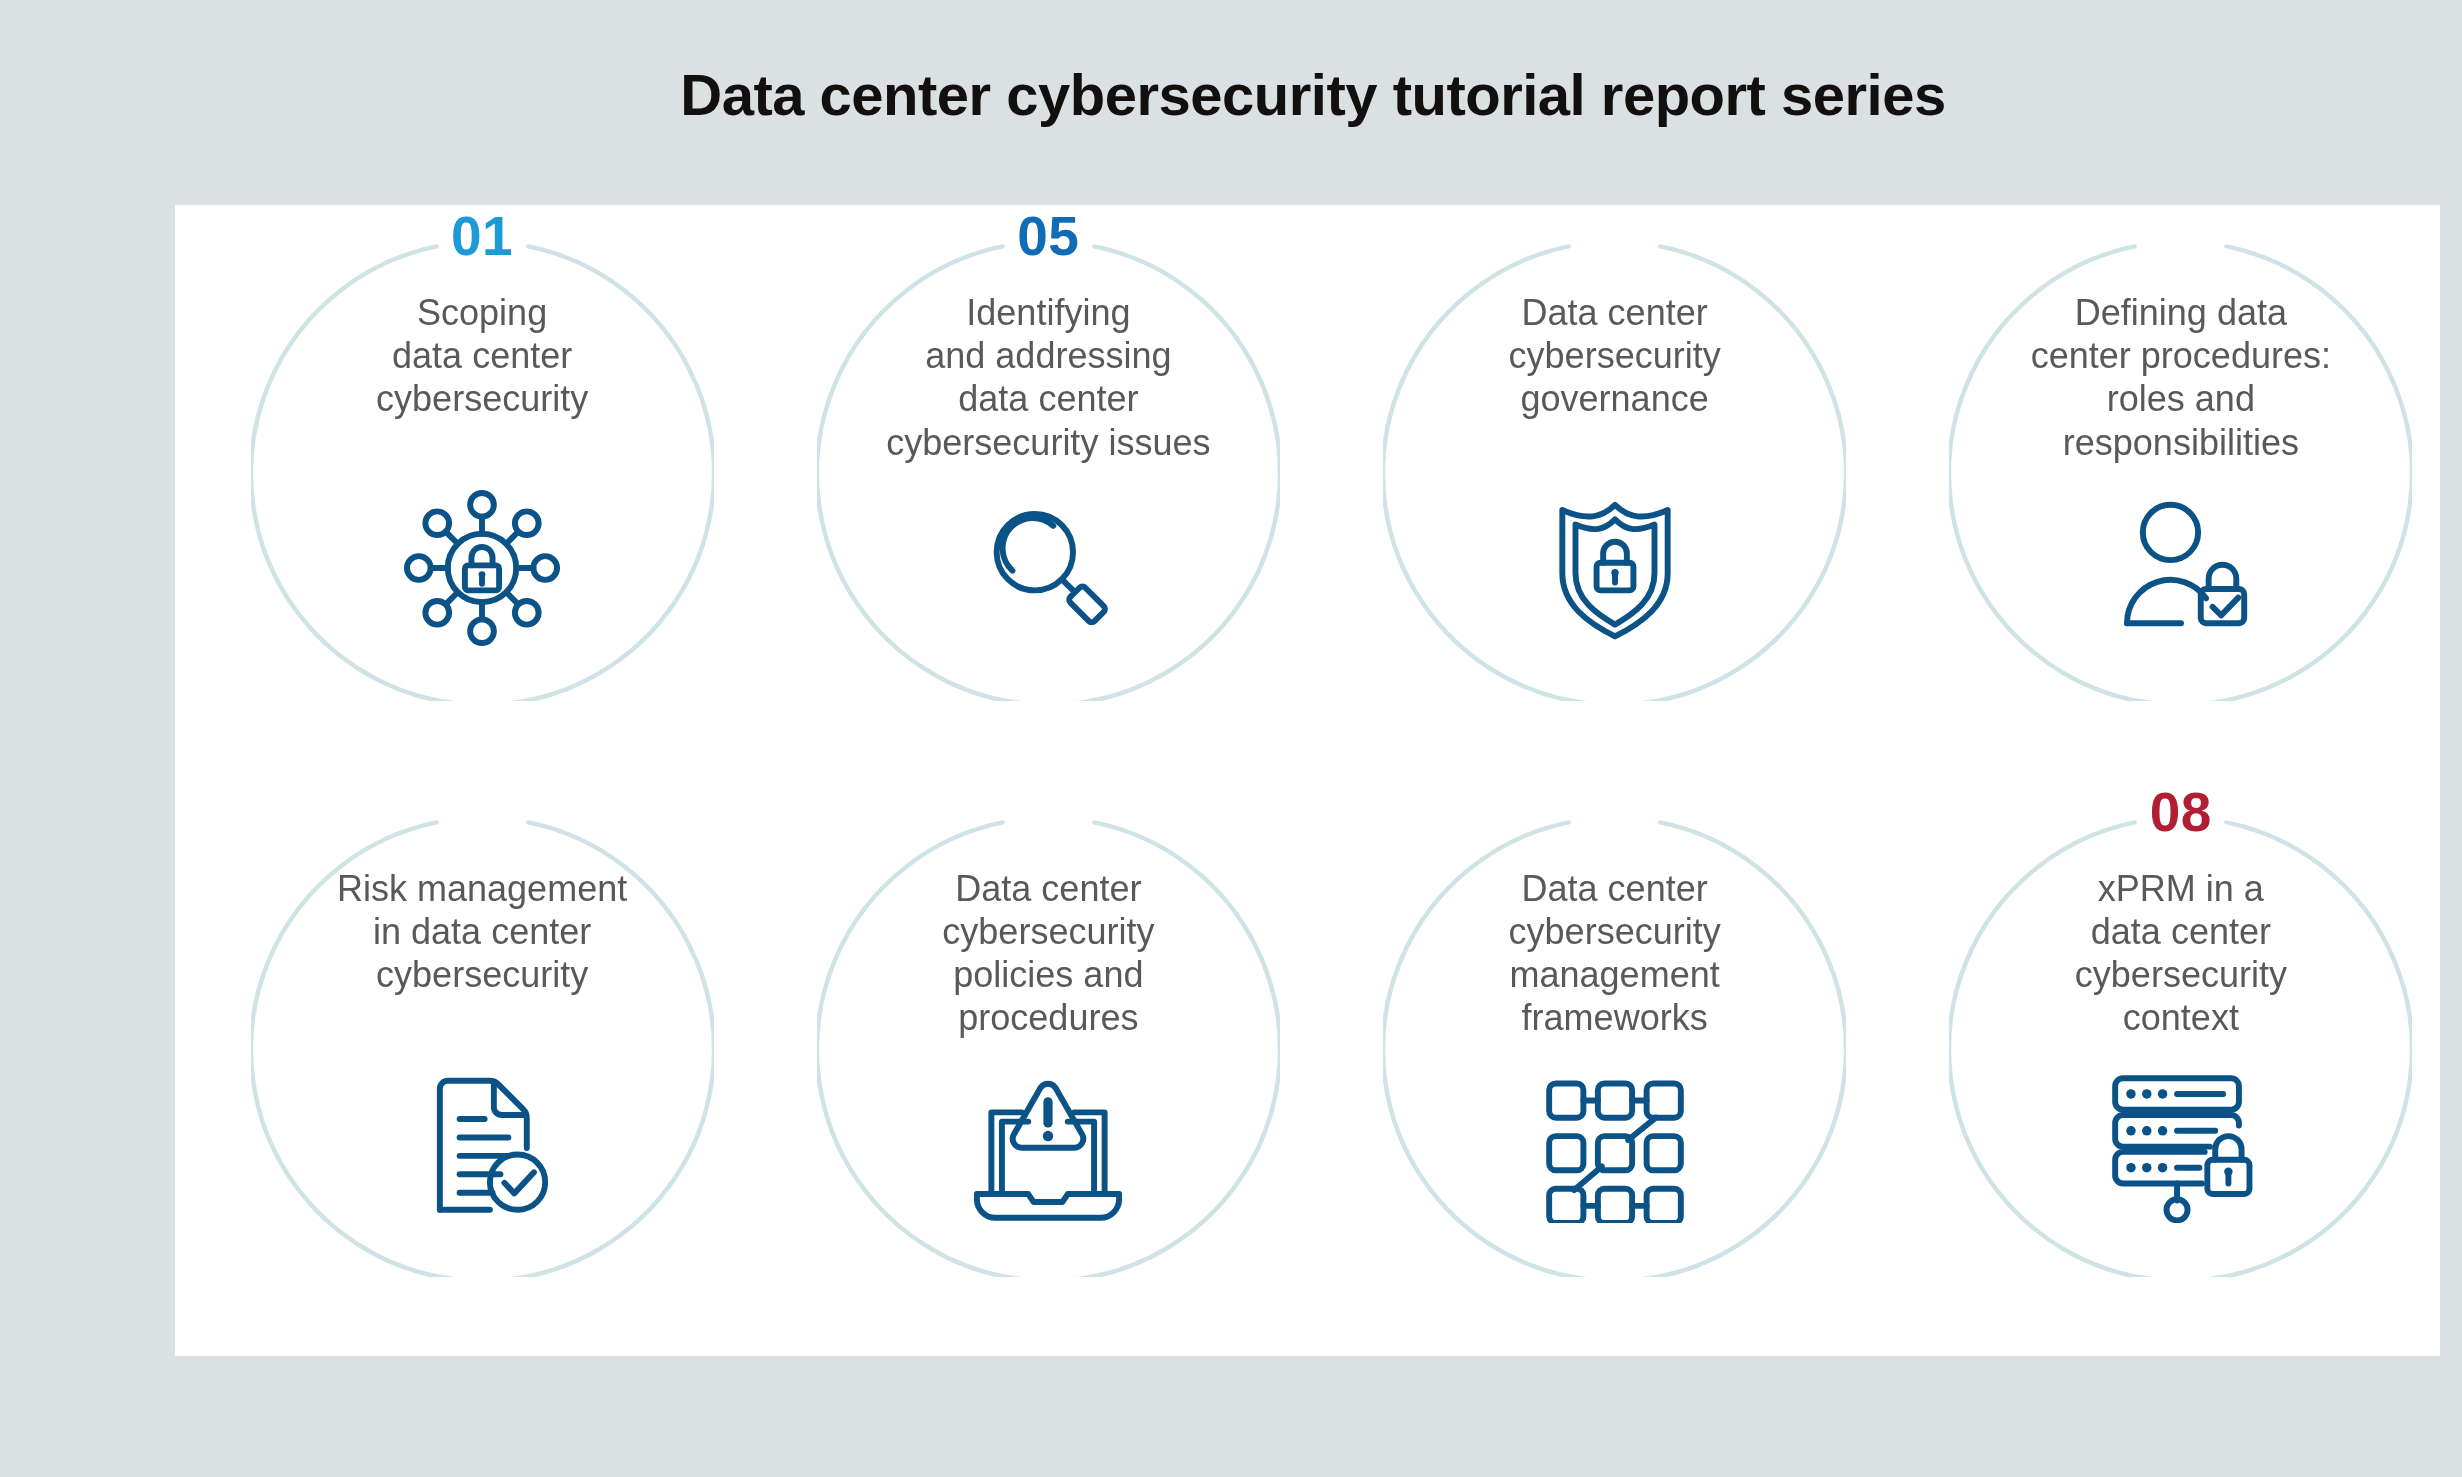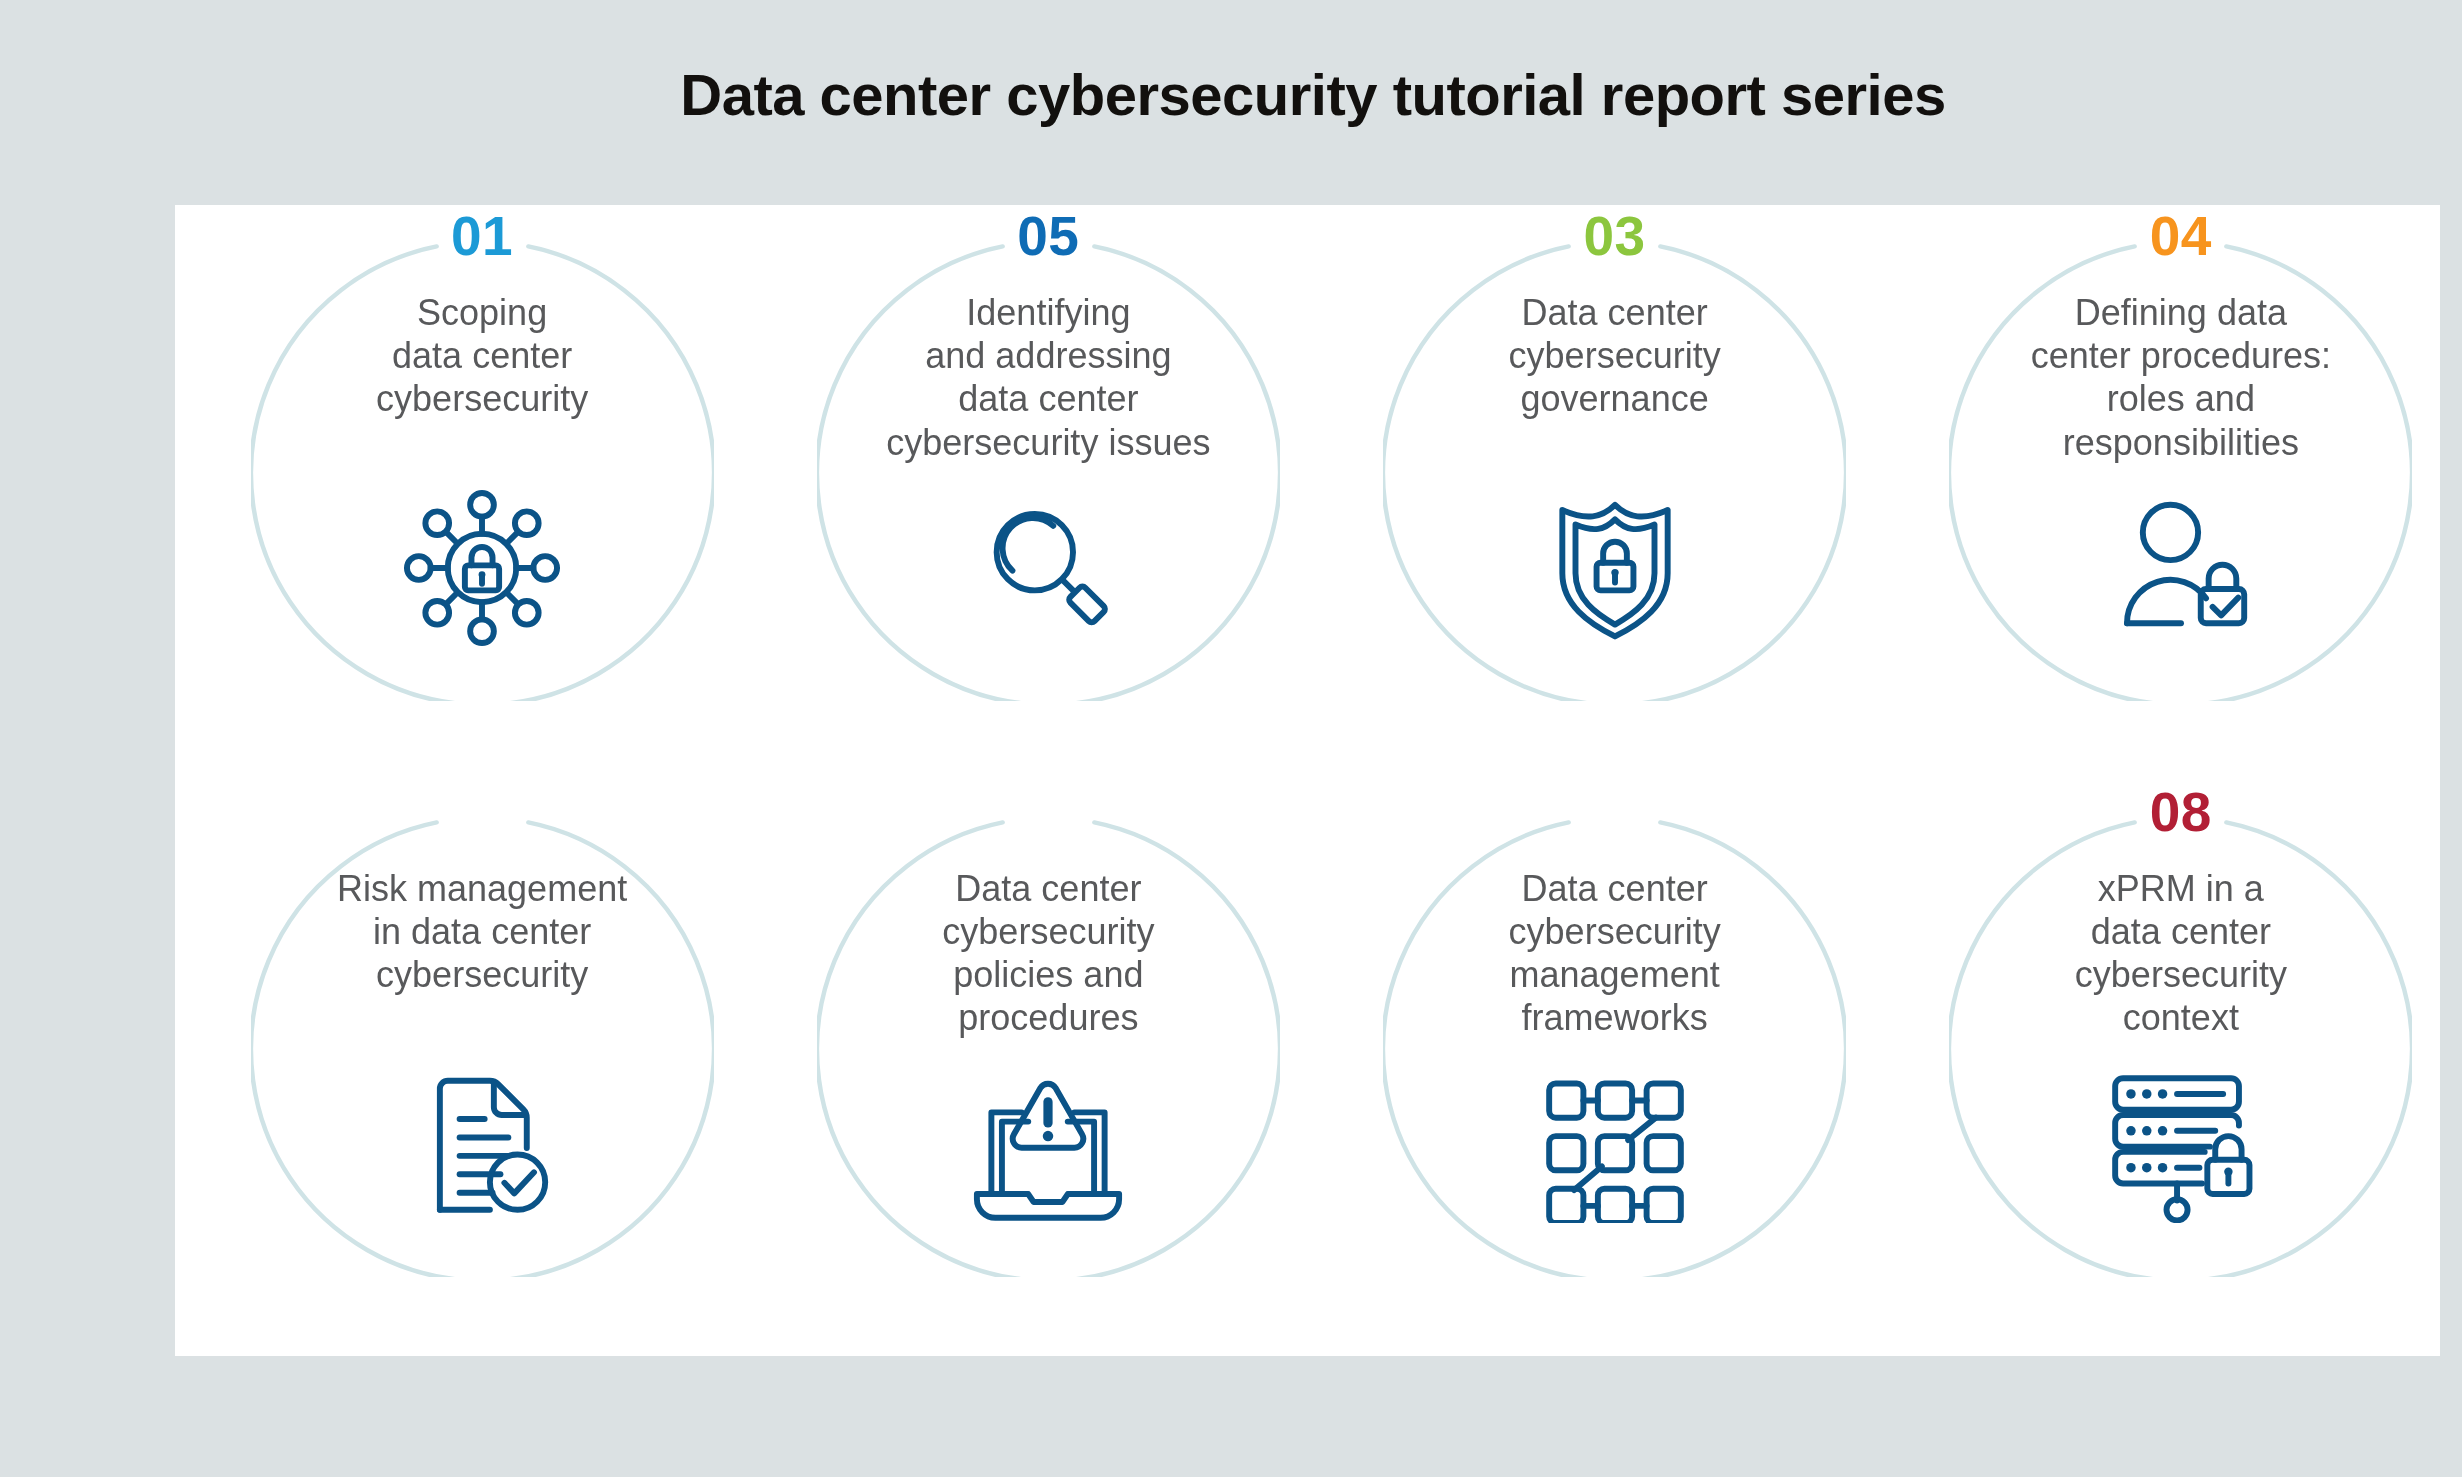--- a/index.html
+++ b/index.html
@@ -194,21 +194,20 @@
       </div>
     </div>
 
     <div class="card">
       <div class="circle-wrap">
         <div class="ring">
           <svg viewBox="0 0 940 940">
             <path d="M 377 17 A 470 470 0 1 0 563 17" fill="none" stroke="#cfe3e6" stroke-width="9" stroke-linecap="round"></path>
           </svg>
         </div>
-        <div class="num" style="color:#8cc63e">03</div>
         <div class="label">Data center
 cybersecurity
 governance</div>
         <div class="icon">
           <svg viewBox="0 0 120 120">
             <g fill="none" stroke="#0b5387" stroke-width="4.5" stroke-linecap="round" stroke-linejoin="round">
               <path d="M20 16 C38 24 50 22 60 12 C70 22 82 24 100 16 L100 64 C100 88 80 102 60 112 C40 102 20 88 20 64 Z"></path>
               <path d="M30 27 C44 33 52 31 60 23 C68 31 76 33 90 27 L90 64 C90 84 74 95 60 103 C46 95 30 84 30 64 Z"></path>
               <rect x="46" y="56" width="28" height="21" rx="3"></rect>
               <path d="M51 56 v-7 a9 9 0 0 1 18 0 v7"></path>
@@ -220,21 +219,20 @@
       </div>
     </div>
 
     <div class="card">
       <div class="circle-wrap">
         <div class="ring">
           <svg viewBox="0 0 940 940">
             <path d="M 377 17 A 470 470 0 1 0 563 17" fill="none" stroke="#cfe3e6" stroke-width="9" stroke-linecap="round"></path>
           </svg>
         </div>
-        <div class="num" style="color:#f7941e">04</div>
         <div class="label">Defining data
 center procedures:
 roles and
 responsibilities</div>
         <div class="icon">
           <svg viewBox="0 0 120 120">
             <g fill="none" stroke="#0b5387" stroke-width="4.5" stroke-linecap="round" stroke-linejoin="round">
               <circle cx="52" cy="33" r="21"></circle>
               <path d="M19 102 a33 33 0 0 1 60 -19"></path>
               <line x1="19" y1="102" x2="60" y2="102"></line>

